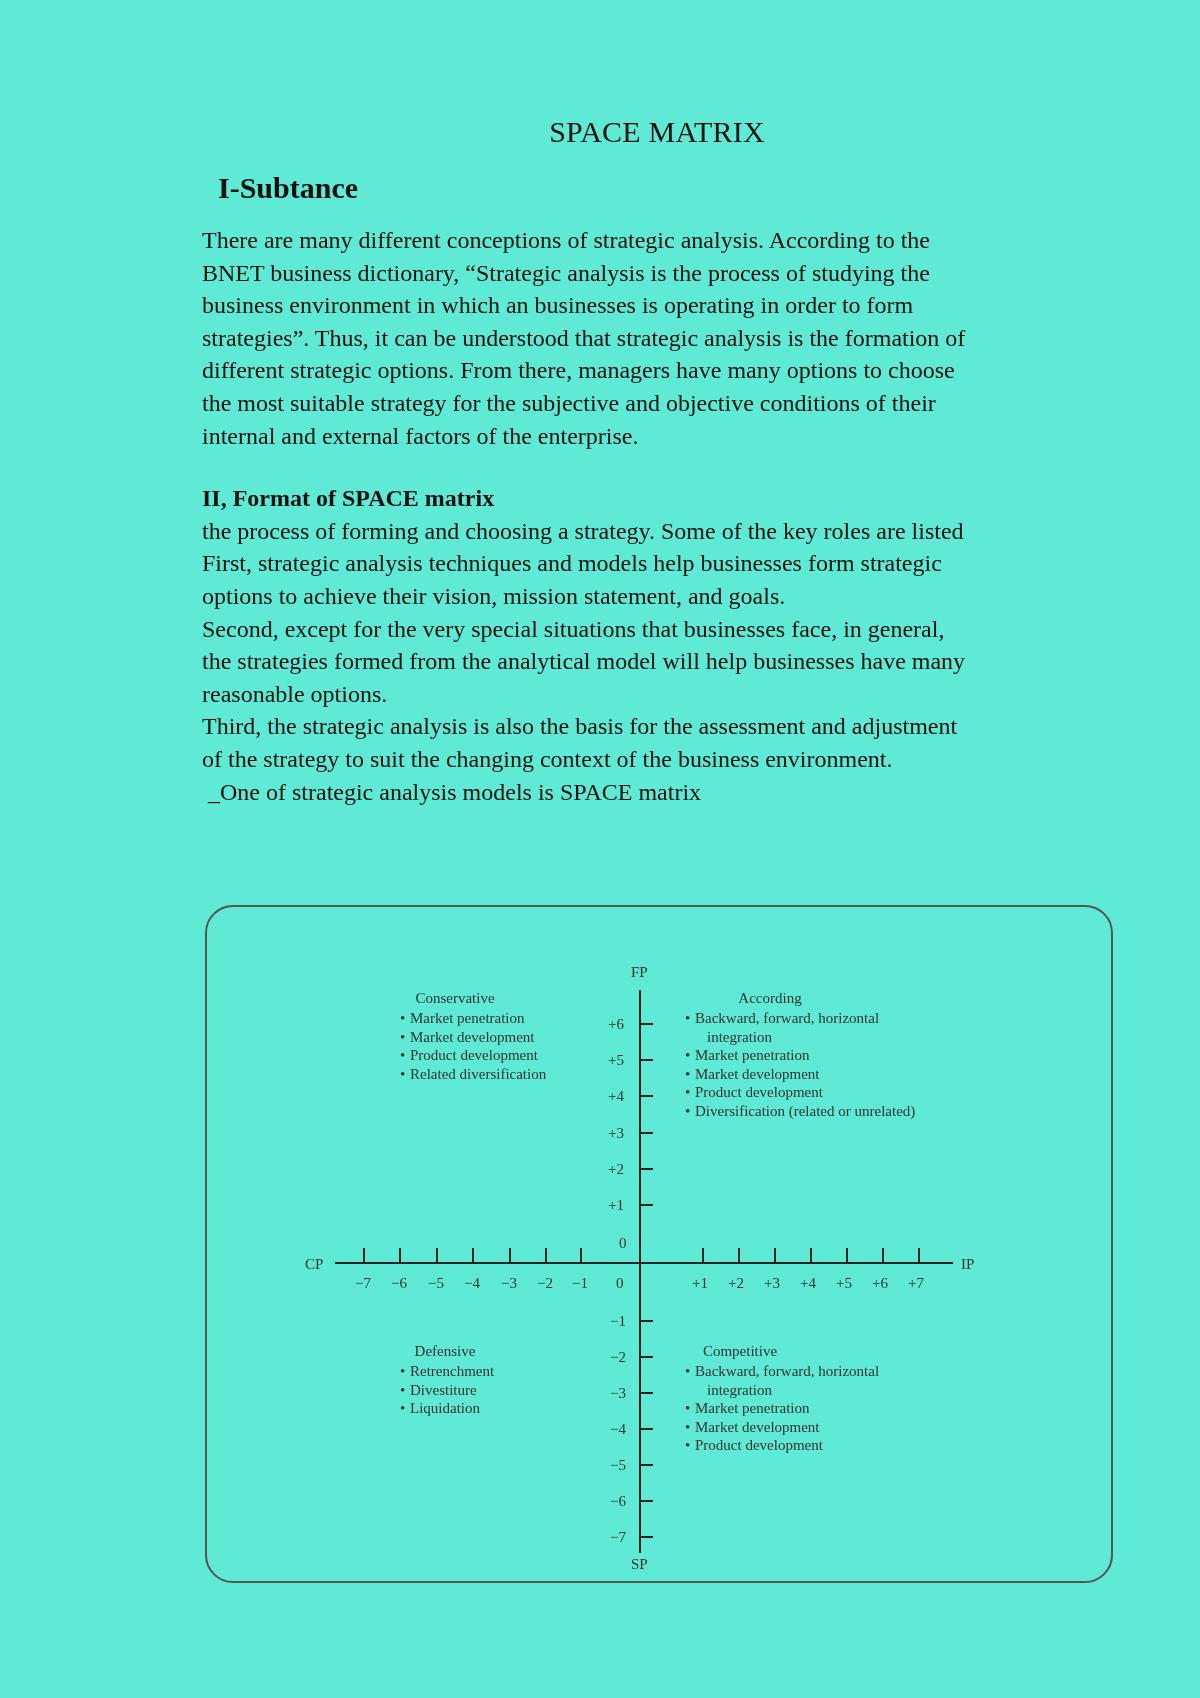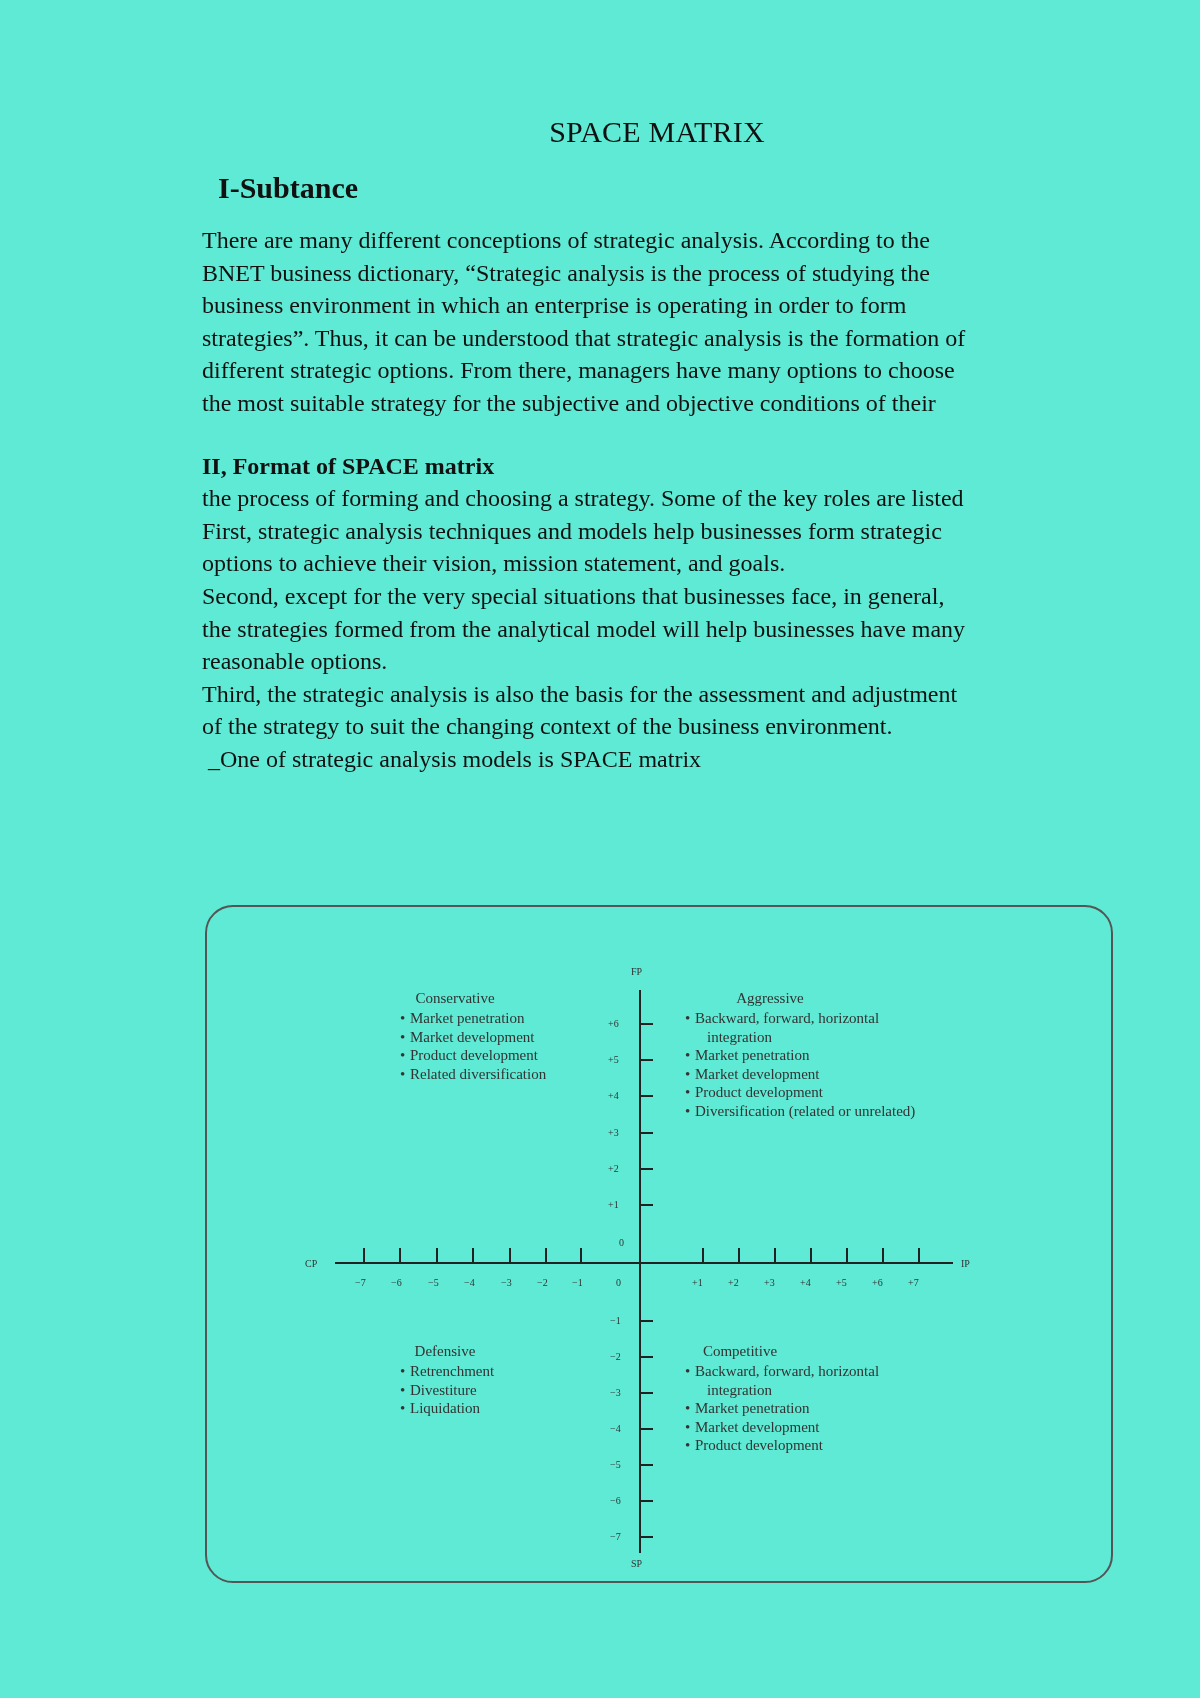--- a/index.html
+++ b/index.html
@@ -10,44 +10,45 @@
   .title { text-align: center; font-size: 30px; line-height: 40px; margin: 0 0 0 0; font-weight: normal; letter-spacing: 0.2px; }
   .h1 { font-size: 30px; line-height: 40px; font-weight: bold; margin: 16px; }
   .p { font-size: 24px; line-height: 32.6px; margin: 0; }
   .h2 { font-size: 24px; line-height: 32.6px; font-weight: bold; margin: 0; }
   .gap { height: 30px; }
   .figure { position: absolute; left: 205px; top: 905px; width: 910px; height: 680px; }
   .frame { position: absolute; left: 0; top: 0; width: 908px; height: 678px;
            border: 2px solid #555; border-radius: 28px; box-sizing: border-box; }
   .diagram { position: absolute; left: 0; top: 0; width: 910px; height: 680px;
              font-family: "Liberation Serif", "DejaVu Serif", serif; color: #333; }
-  .lbl { position: absolute; font-size: 10px; line-height: 18px; white-space: nowrap; }
+  .lbl { position: absolute; font-size: 15px; line-height: 18px; white-space: nowrap; }
   .qtitle { position: absolute; font-size: 15px; line-height: 18px; text-align: center; }
   .qlist { position: absolute; margin: 0; padding: 0; list-style: none; font-size: 15px; line-height: 18.5px; }
   .qlist li { position: relative; padding-left: 10px; white-space: nowrap; }
   .qlist li::before { content: "•"; position: absolute; left: 0; top: 0; }
   .qlist li.cont { padding-left: 22px; }
   .qlist li.cont::before { content: ""; }
   .axisline { position: absolute; background: #222; }
   .tick { position: absolute; background: #222; }
 </style>
 </head>
 <body>
 
 <div class="page">
   <div class="doc">
     <h1 class="title">SPACE MATRIX</h1>
     <h2 class="h1">I-Subtance</h2>
     <div>
       <p class="p">There are many different conceptions of strategic analysis. According to the</p>
       <p class="p">BNET business dictionary, “Strategic analysis is the process of studying the</p>
-      <p class="p">business environment in which an enterprise is operating in order to form</p>
+      <p class="p">business environment in which an businesses is operating in order to form</p>
       <p class="p">strategies”. Thus, it can be understood that strategic analysis is the formation of</p>
       <p class="p">different strategic options. From there, managers have many options to choose</p>
       <p class="p">the most suitable strategy for the subjective and objective conditions of their</p>
+      <p class="p">internal and external factors of the enterprise.</p>
     </div>
     <div class="gap"></div>
     <h3 class="h2">II, Format of SPACE matrix</h3>
     <div>
       <p class="p">the process of forming and choosing a strategy. Some of the key roles are listed</p>
       <p class="p">First, strategic analysis techniques and models help businesses form strategic</p>
       <p class="p">options to achieve their vision, mission statement, and goals.</p>
       <p class="p">Second, except for the very special situations that businesses face, in general,</p>
       <p class="p">the strategies formed from the analytical model will help businesses have many</p>
       <p class="p">reasonable options.</p>
@@ -136,21 +137,21 @@
         <div class="qtitle" style="left:195px; top:84px; width:110px;">Conservative</div>
         <ul class="qlist" style="left:195px; top:104px;">
           <li>Market penetration</li>
           <li>Market development</li>
           <li>Product development</li>
           <li>Related diversification</li>
         </ul>
       </div>
 
       <div>
-        <div class="qtitle" style="left:505px; top:84px; width:120px;">Aggressive</div>
+        <div class="qtitle" style="left:505px; top:84px; width:120px;">According</div>
         <ul class="qlist" style="left:480px; top:104px;">
           <li>Backward, forward, horizontal</li>
           <li class="cont">integration</li>
           <li>Market penetration</li>
           <li>Market development</li>
           <li>Product development</li>
           <li>Diversification (related or unrelated)</li>
         </ul>
       </div>
 

